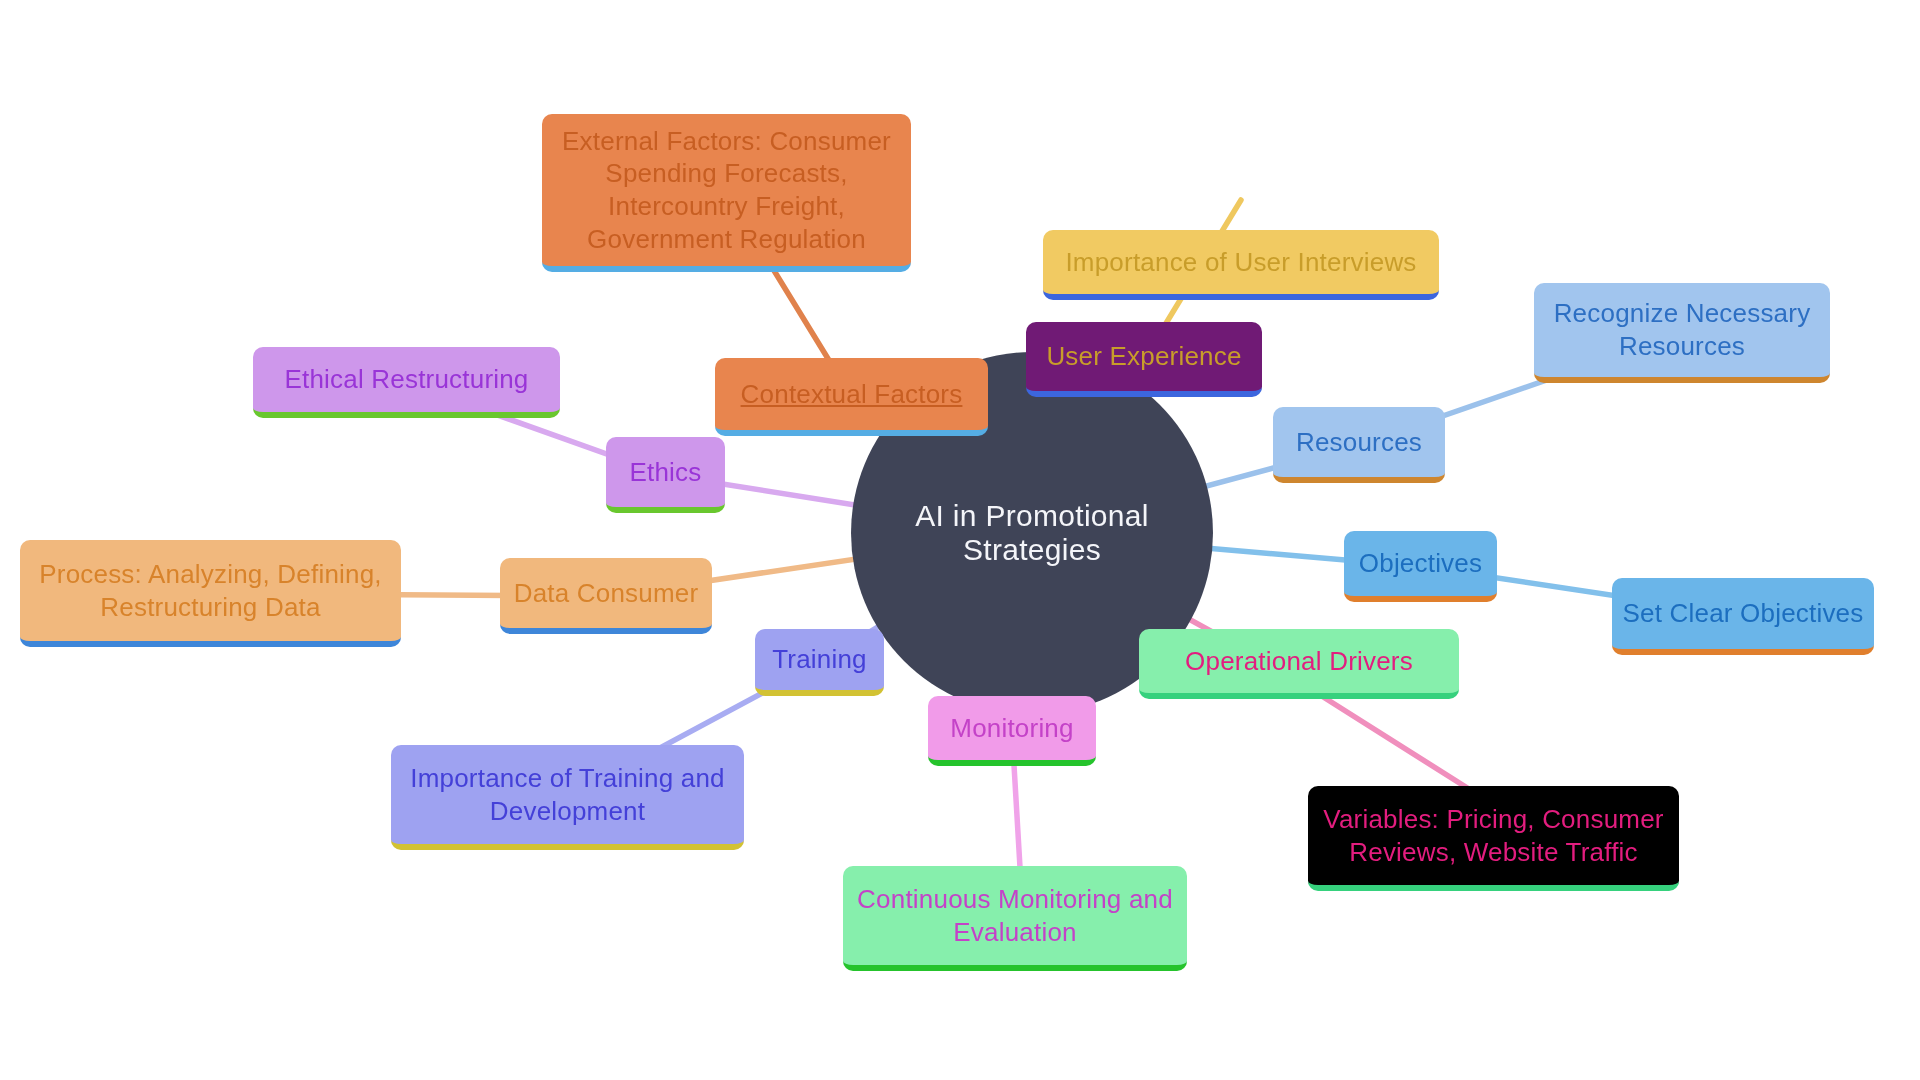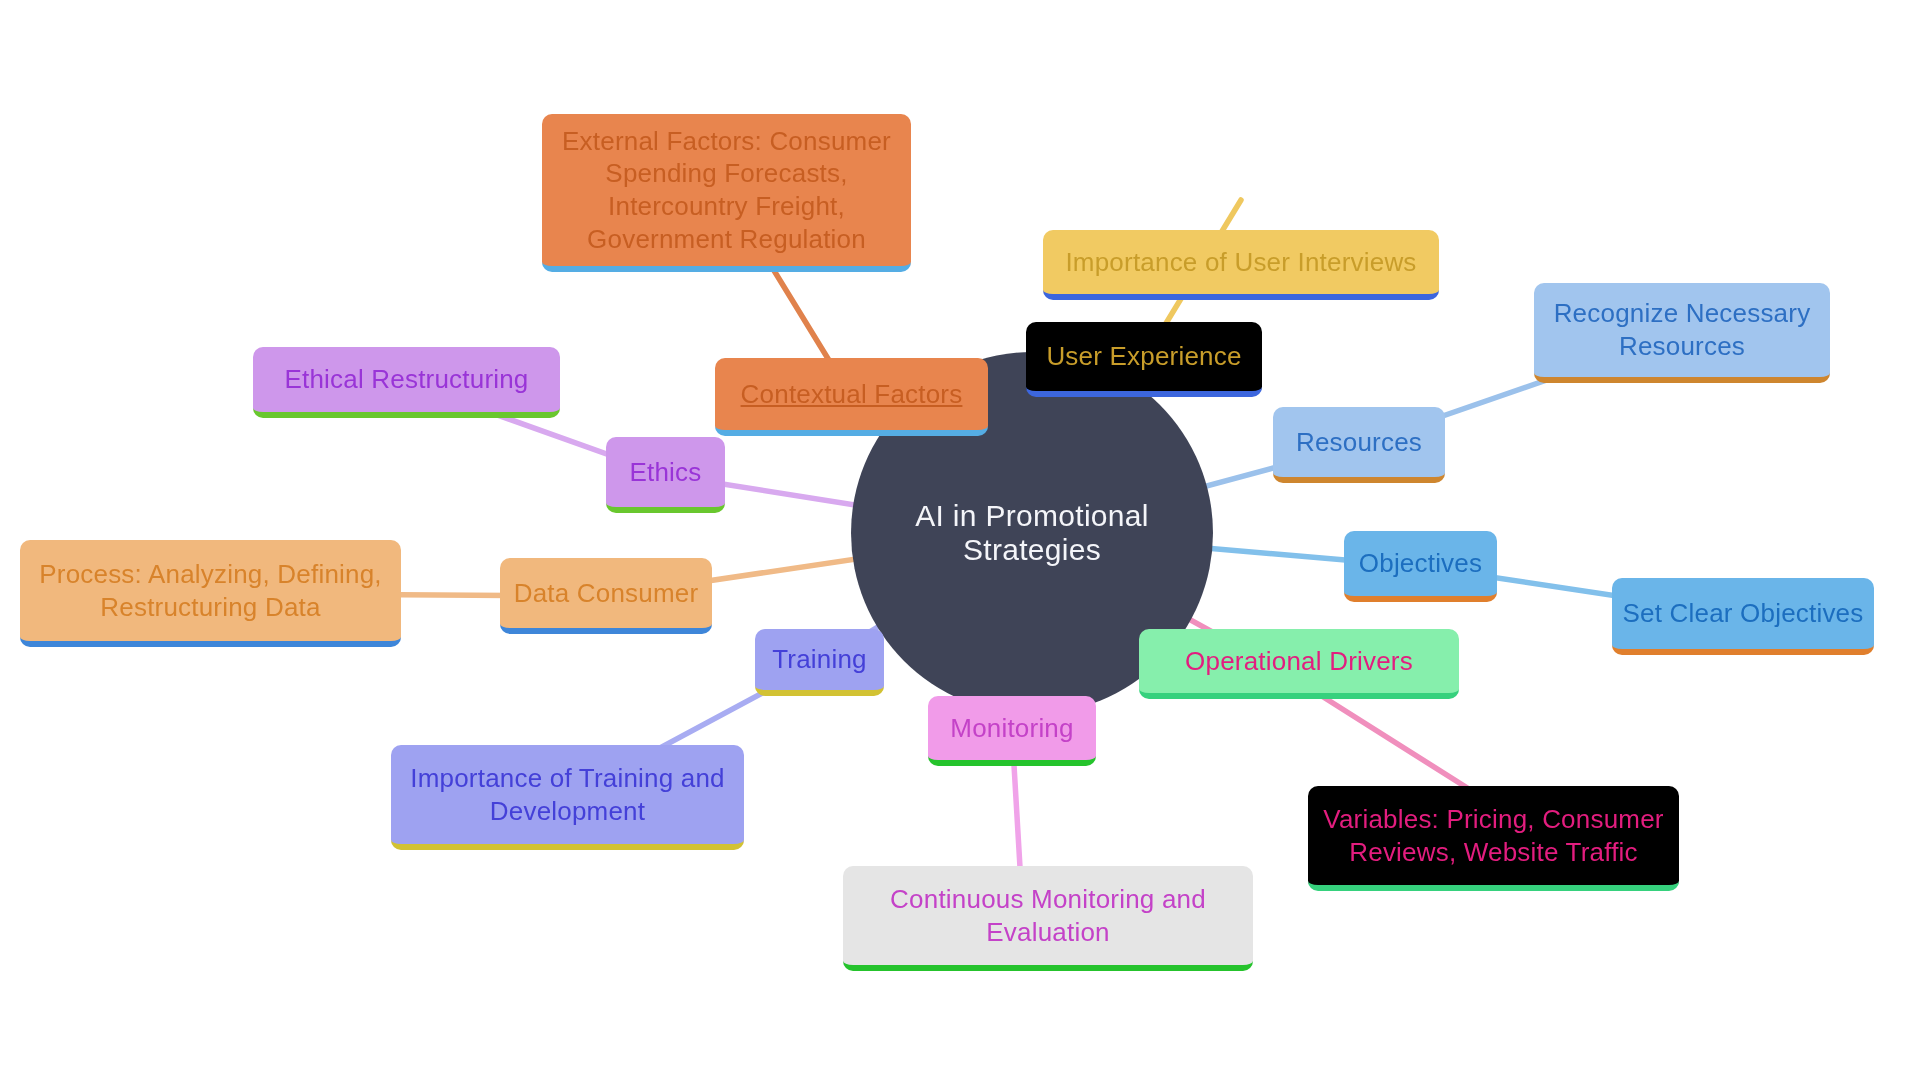--- a/index.html
+++ b/index.html
@@ -60,29 +60,29 @@
       <line x1="819.5" y1="662.5" x2="567.5" y2="797.5" stroke="#A8ACF2" stroke-width="5.5" stroke-linecap="round"></line>
       <line x1="1032" y1="533" x2="665.5" y2="475" stroke="#D8A9EF" stroke-width="5.5" stroke-linecap="round"></line>
       <line x1="665.5" y1="475" x2="406.5" y2="382.5" stroke="#D8A9EF" stroke-width="5.5" stroke-linecap="round"></line>
       <line x1="1032" y1="533" x2="606" y2="596" stroke="#F0BA87" stroke-width="5.5" stroke-linecap="round"></line>
       <line x1="606" y1="596" x2="210.5" y2="593.5" stroke="#F0BA87" stroke-width="5.5" stroke-linecap="round"></line>
       <circle cx="1032" cy="533" r="181" fill="#3F4457"></circle>
     </svg>
   <div class="central-label" style="left: 851px; top: 352px; width: 362px; height: 362px; color: rgb(244, 245, 249);">AI in Promotional Strategies</div>
 <div class="node" style="left: 715px; top: 358px; width: 273px; height: 78px; background: rgb(232, 133, 78); color: rgb(199, 94, 34); border-bottom: 6px solid rgb(85, 173, 228); text-decoration: underline;">Contextual Factors</div>
     <div class="node" style="left: 542px; top: 114px; width: 369px; height: 158px; background: rgb(232, 133, 78); color: rgb(199, 94, 34); border-bottom: 6px solid rgb(85, 173, 228);">External Factors: Consumer Spending Forecasts, Intercountry Freight, Government Regulation</div>
-    <div class="node" style="left: 1026px; top: 322px; width: 236px; height: 75px; background: #000000; color: rgb(200, 157, 42); border-bottom: 6px solid rgb(60, 102, 222);">User Experience</div>
+    <div class="node" style="left: 1026px; top: 322px; width: 236px; height: 75px; background: #701a75; color: rgb(200, 157, 42); border-bottom: 6px solid rgb(60, 102, 222);">User Experience</div>
     <div class="node" style="left: 1043px; top: 182px; width: 396px; height: 70px; background: rgb(241, 202, 98); color: rgb(200, 157, 42); border-bottom: 6px solid rgb(60, 102, 222); margin-top: 48px;">Importance of User Interviews</div>
     <div class="node" style="left: 1534px; top: 283px; width: 296px; height: 100px; background: rgb(161, 197, 238); color: rgb(45, 111, 195); border-bottom: 6px solid rgb(206, 134, 47);">Recognize Necessary Resources</div>
     <div class="node" style="left: 1273px; top: 407px; width: 172px; height: 76px; background: rgb(161, 197, 238); color: rgb(45, 111, 195); border-bottom: 6px solid rgb(206, 134, 47);">Resources</div>
     <div class="node" style="left: 1344px; top: 531px; width: 153px; height: 71px; background: rgb(106, 181, 233); color: rgb(28, 110, 191); border-bottom: 6px solid rgb(224, 127, 45);">Objectives</div>
     <div class="node" style="left: 1612px; top: 578px; width: 262px; height: 77px; background: rgb(106, 181, 233); color: rgb(28, 110, 191); border-bottom: 6px solid rgb(224, 127, 45);">Set Clear Objectives</div>
     <div class="node" style="left: 1139px; top: 629px; width: 320px; height: 70px; background: #86efac; color: rgb(227, 29, 127); border-bottom: 6px solid rgb(54, 209, 125);">Operational Drivers</div>
     <div class="node" style="left: 1308px; top: 752px; width: 371px; height: 105px; background: #000000; color: rgb(227, 29, 127); border-bottom: 6px solid rgb(54, 209, 125); margin-top: 34px;">Variables: Pricing, Consumer Reviews, Website Traffic</div>
     <div class="node" style="left: 928px; top: 696px; width: 168px; height: 70px; background: rgb(241, 155, 233); color: rgb(196, 66, 200); border-bottom: 6px solid rgb(37, 195, 44);">Monitoring</div>
-    <div class="node" style="left: 843px; top: 866px; width: 410px; height: 105px; background: #e5e5e5; color: rgb(196, 66, 200); border-bottom: 6px solid rgb(37, 195, 44);">Continuous Monitoring and Evaluation</div>
+    <div class="node" style="left: 843px; top: 866px; width: 344px; height: 105px; background: #86efac; color: rgb(196, 66, 200); border-bottom: 6px solid rgb(37, 195, 44);">Continuous Monitoring and Evaluation</div>
     <div class="node" style="left: 755px; top: 629px; width: 129px; height: 67px; background: rgb(158, 162, 241); color: rgb(68, 64, 216); border-bottom: 6px solid rgb(210, 194, 51);">Training</div>
     <div class="node" style="left: 391px; top: 745px; width: 353px; height: 105px; background: rgb(158, 162, 241); color: rgb(68, 64, 216); border-bottom: 6px solid rgb(210, 194, 51);">Importance of Training and Development</div>
     <div class="node" style="left: 606px; top: 437px; width: 119px; height: 76px; background: rgb(206, 151, 235); color: rgb(153, 52, 215); border-bottom: 6px solid rgb(105, 199, 46);">Ethics</div>
     <div class="node" style="left: 253px; top: 347px; width: 307px; height: 71px; background: rgb(206, 151, 235); color: rgb(153, 52, 215); border-bottom: 6px solid rgb(105, 199, 46);">Ethical Restructuring</div>
     <div class="node" style="left: 500px; top: 558px; width: 212px; height: 76px; background: rgb(241, 184, 125); color: rgb(216, 131, 43); border-bottom: 6px solid rgb(62, 134, 217);">Data Consumer</div>
     <div class="node" style="left: 20px; top: 540px; width: 381px; height: 107px; background: rgb(241, 184, 125); color: rgb(216, 131, 43); border-bottom: 6px solid rgb(62, 134, 217);">Process: Analyzing, Defining, Restructuring Data</div>
   </div>
 
 </body></html>

